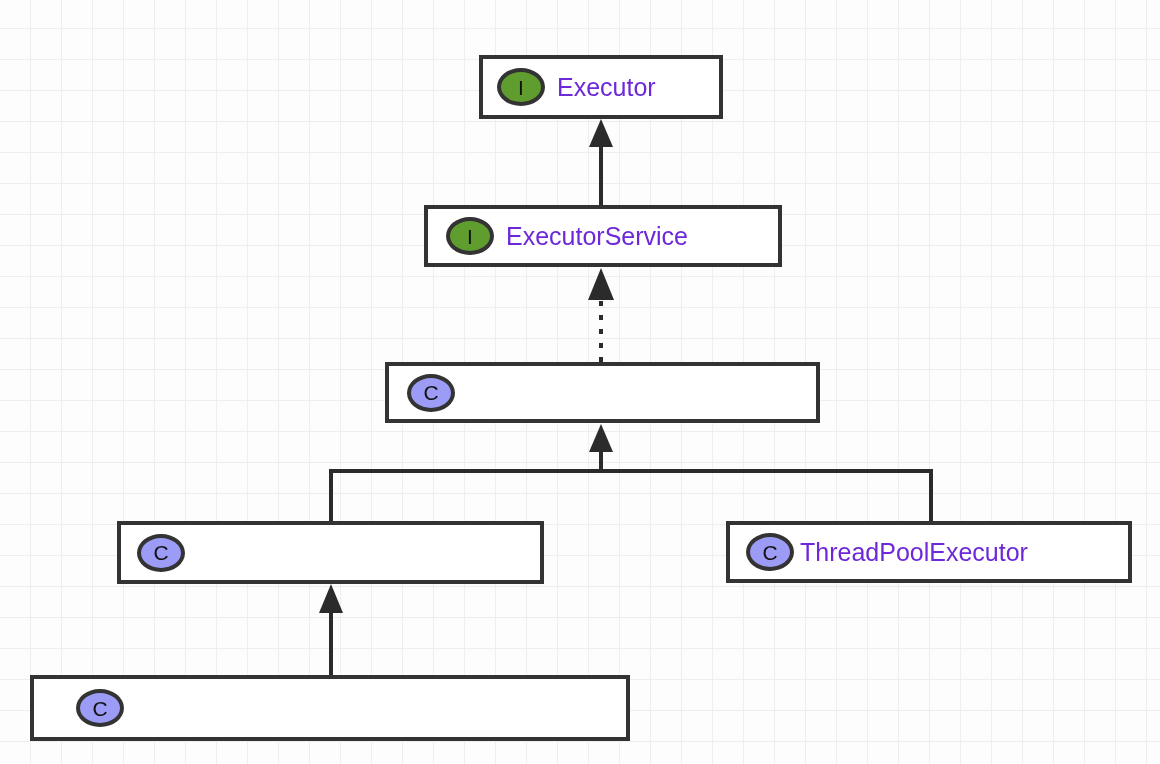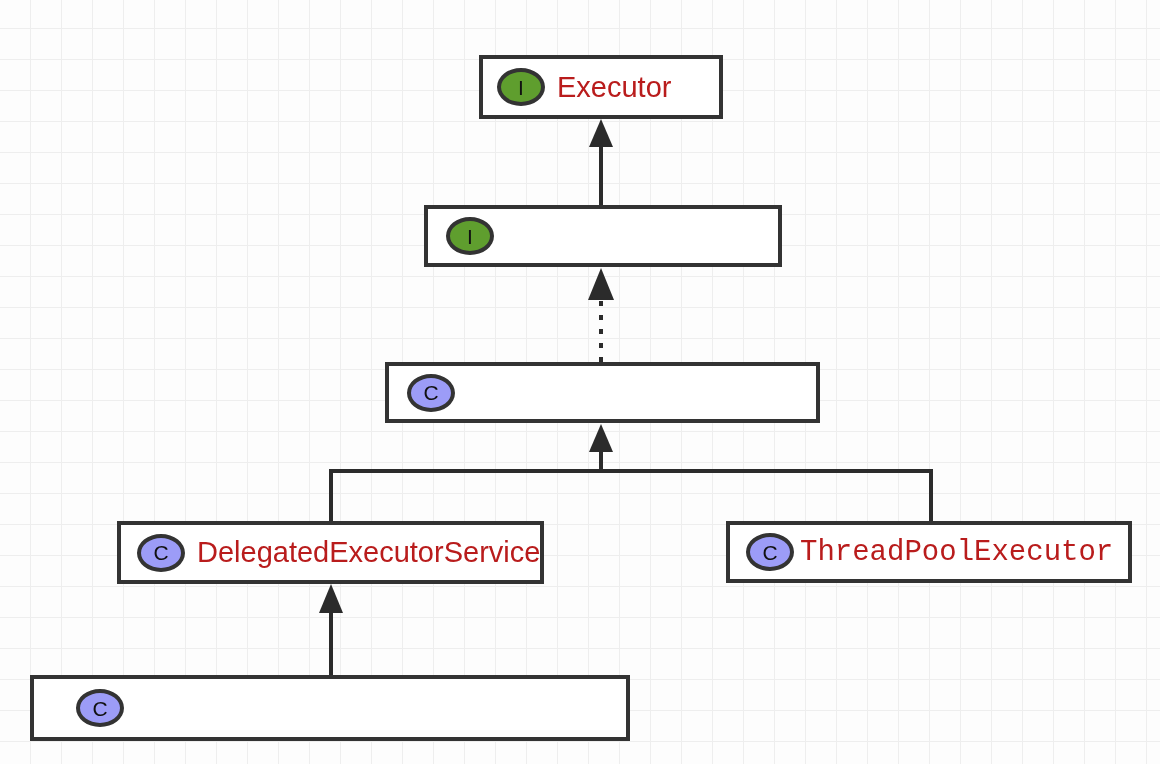--- a/index.html
+++ b/index.html
@@ -51,22 +51,22 @@
     font-size: 21px;
     line-height: 1;
     color: #111111;
     font-family: "Liberation Sans", sans-serif;
   }
   .node-icon.iface { background: #5f9e2e; }
   .node-icon.klass { background: #9c9cf7; }
   .node-label {
     flex: 1 1 auto;
     padding-left: 12px;
-    font-size: 29px;
-    color: #b91c1c;
+    font-size: 25px;
+    color: #6d28d9;
     white-space: nowrap;
     letter-spacing: 0px;
     font-family: "Liberation Sans", sans-serif;
   }
 </style>
 </head>
 <body>
 
 <div id="canvas">
 
@@ -99,33 +99,33 @@
     </g>
   </svg>
 
   <div class="uml-node" style="left:479px; top:55px; width:244px; height:64px; padding-left:14px;">
     <div class="node-icon iface">I</div>
     <div class="node-label">Executor</div>
   </div>
 
   <div class="uml-node" style="left:424px; top:205px; width:358px; height:62px; padding-left:18px;">
     <div class="node-icon iface">I</div>
+    <div class="node-label">ExecutorService</div>
   </div>
 
   <div class="uml-node" style="left:385px; top:362px; width:435px; height:61px; padding-left:18px;">
     <div class="node-icon klass">C</div>
   </div>
 
   <div class="uml-node" style="left:117px; top:521px; width:427px; height:63px; padding-left:16px;">
     <div class="node-icon klass">C</div>
-    <div class="node-label">DelegatedExecutorService</div>
   </div>
 
   <div class="uml-node" style="left:726px; top:521px; width:406px; height:62px; padding-left:16px;">
     <div class="node-icon klass">C</div>
-    <div class="node-label" style="padding-left:6px;font-family:Liberation Mono, monospace;">ThreadPoolExecutor</div>
+    <div class="node-label" style="padding-left:6px;">ThreadPoolExecutor</div>
   </div>
 
   <div class="uml-node" style="left:30px; top:675px; width:600px; height:66px; padding-left:42px;">
     <div class="node-icon klass">C</div>
   </div>
 
 </div>
 
 </body></html>

